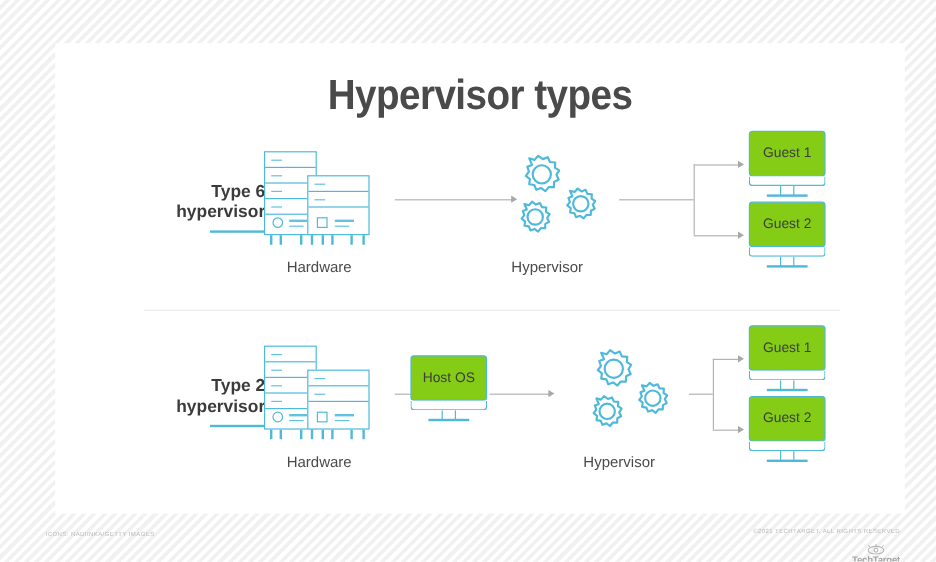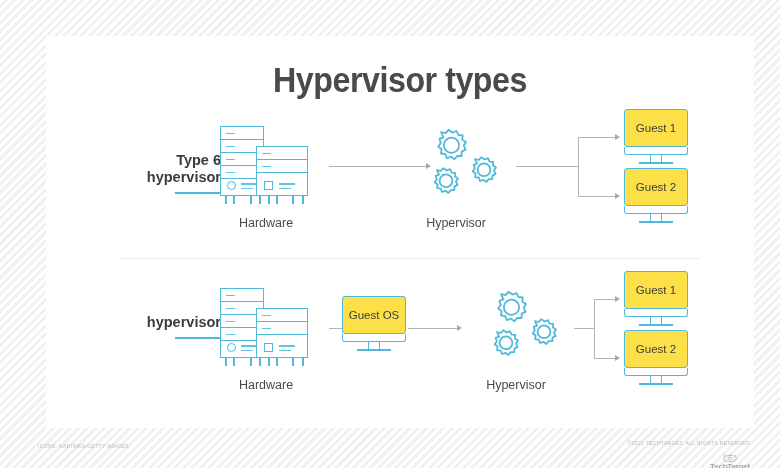--- a/index.html
+++ b/index.html
@@ -186,21 +186,21 @@
     margin: 0 auto;
   }
   .screen {
     position: absolute;
     left: 0;
     top: 0;
     width: 64px;
     height: 38px;
     border: 1.6px solid #4fb9da;
     border-radius: 3px;
-    background: #fde047;
+    background: #84cc16;
     box-sizing: border-box;
     display: flex;
     align-items: center;
     justify-content: center;
     font-size: 11.5px;
     color: #3d3d3d;
   }
   .screen-base {
     position: absolute;
     left: 0;
@@ -392,20 +392,21 @@
         <div class="screen-base"></div>
         <div class="stand"></div>
         <div class="foot"></div>
       </div>
     </div>
   </div>
 
   <div class="row row-2">
 
     <div class="type-label">
+      <div>Type 2</div>
       <div>hypervisor</div>
       <div class="underline"></div>
     </div>
 
     <div class="node hardware">
       <div class="hw-art">
         <div class="rack rack-back">
           <div class="slot" style="top:0;height:13px;">
               <i class="dash"></i>
             </div>
@@ -449,21 +450,21 @@
         </div>
       </div>
       <div class="caption">Hardware</div>
     </div>
 
     <div class="conn conn-h" style="left:283px;top:52px;width:36px;"></div>
     <div class="arrow" style="left:318px;top:48.5px;"></div>
 
     <div class="node" style="left:296px;top:20px;width:64px;">
       <div class="monitor-art">
-        <div class="screen">Guest OS</div>
+        <div class="screen">Host OS</div>
         <div class="screen-base"></div>
         <div class="stand"></div>
         <div class="foot"></div>
       </div>
     </div>
 
     <div class="conn conn-h" style="left:362px;top:52px;width:50px;"></div>
     <div class="arrow" style="left:411px;top:48.5px;"></div>
 
     <div class="node gears" style="left:415px;top:10px;">

